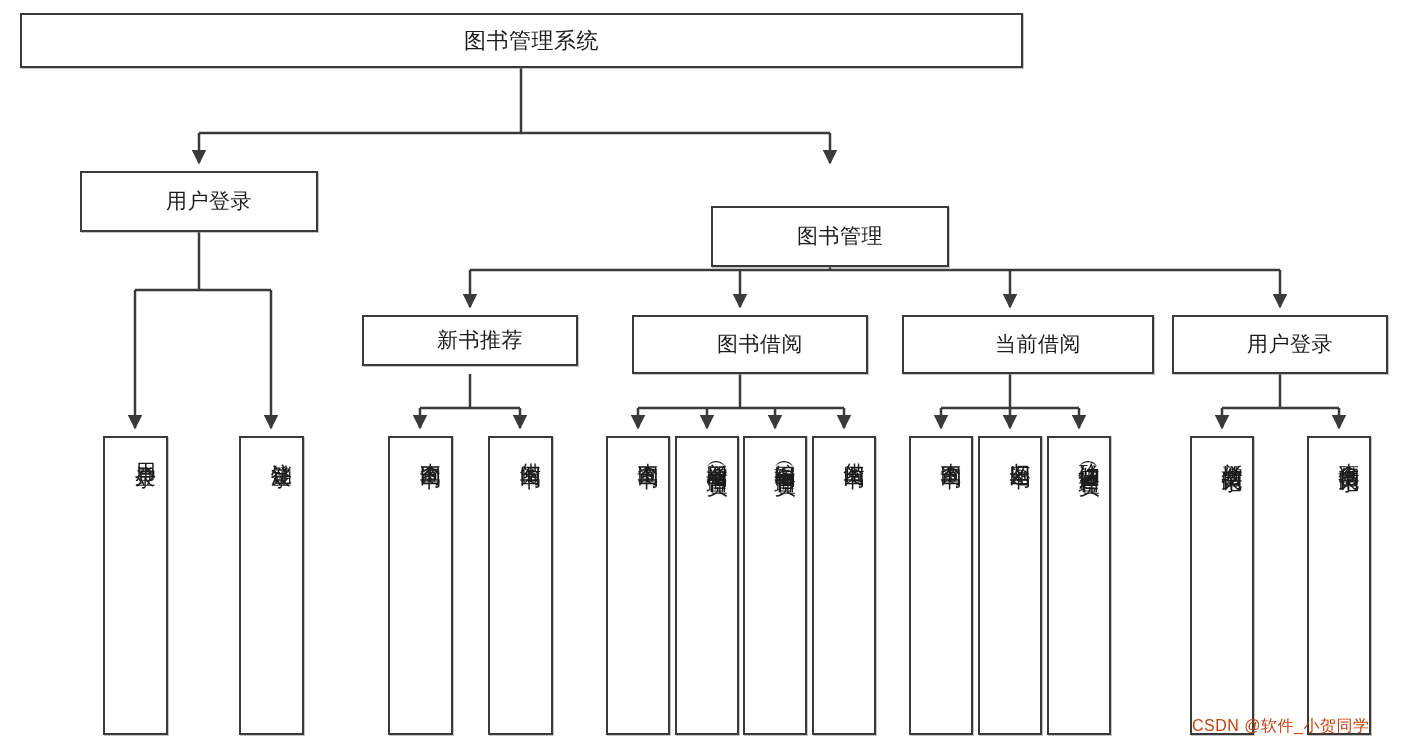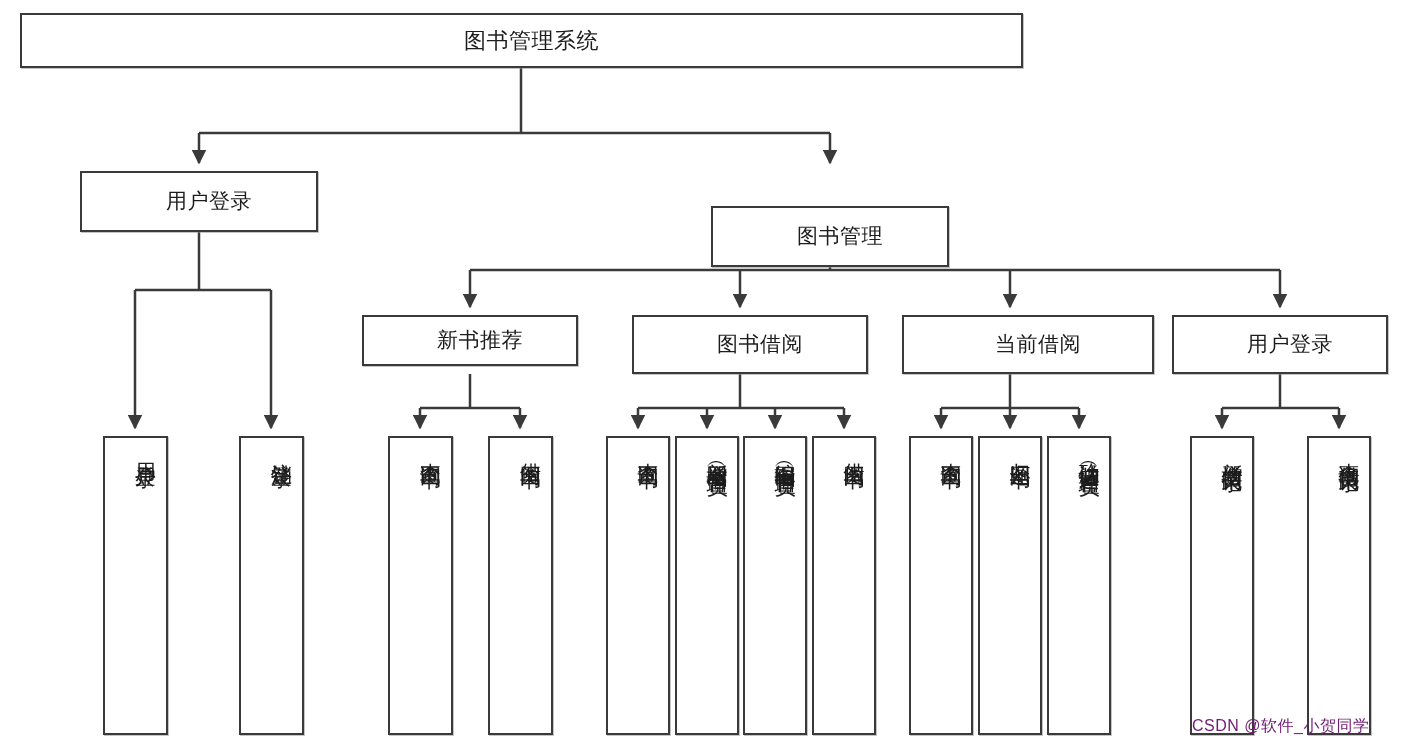--- a/index.html
+++ b/index.html
@@ -60,21 +60,21 @@
     text-orientation: upright;
     font-size: 21px;
     line-height: 1.05;
     letter-spacing: 2px;
     white-space: nowrap;
     text-align: start;
   }
   .watermark {
     position: absolute;
     font-size: 16px;
-    color: #701a75;
+    color: #c2410c;
     white-space: nowrap;
     letter-spacing: 0.5px;
     pointer-events: none;
   }
 </style>
 </head>
 <body>
 
 <div id="diagram-root">
 

